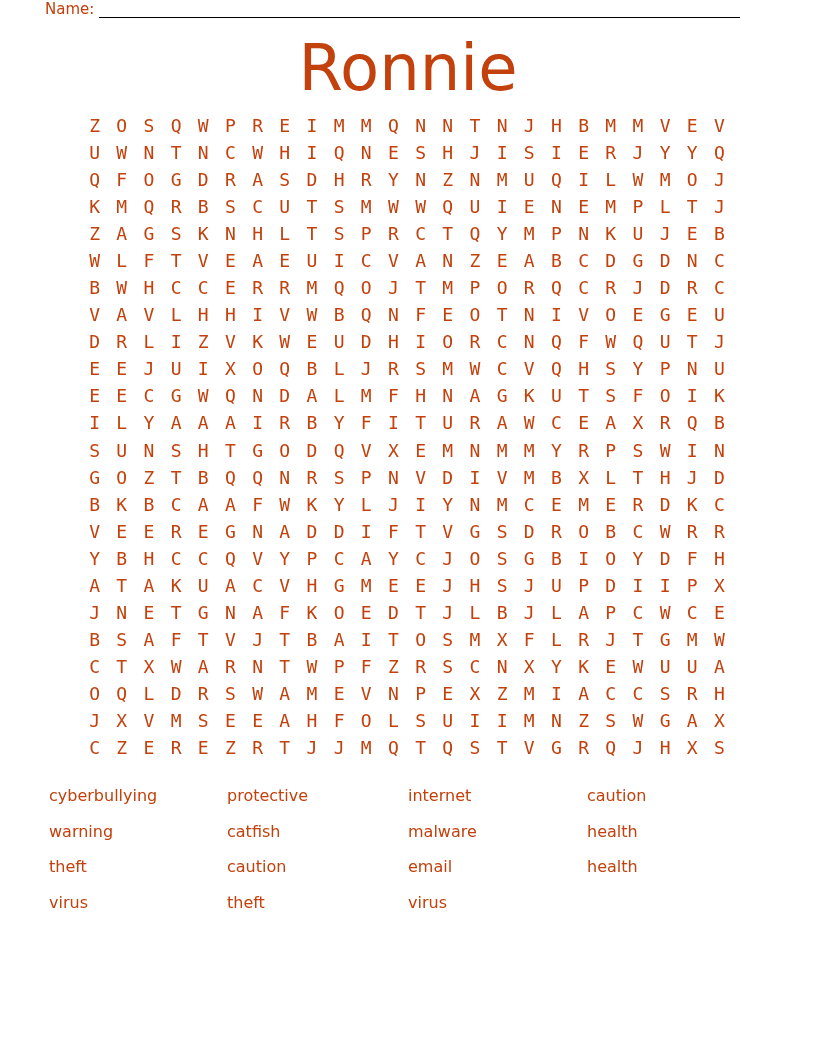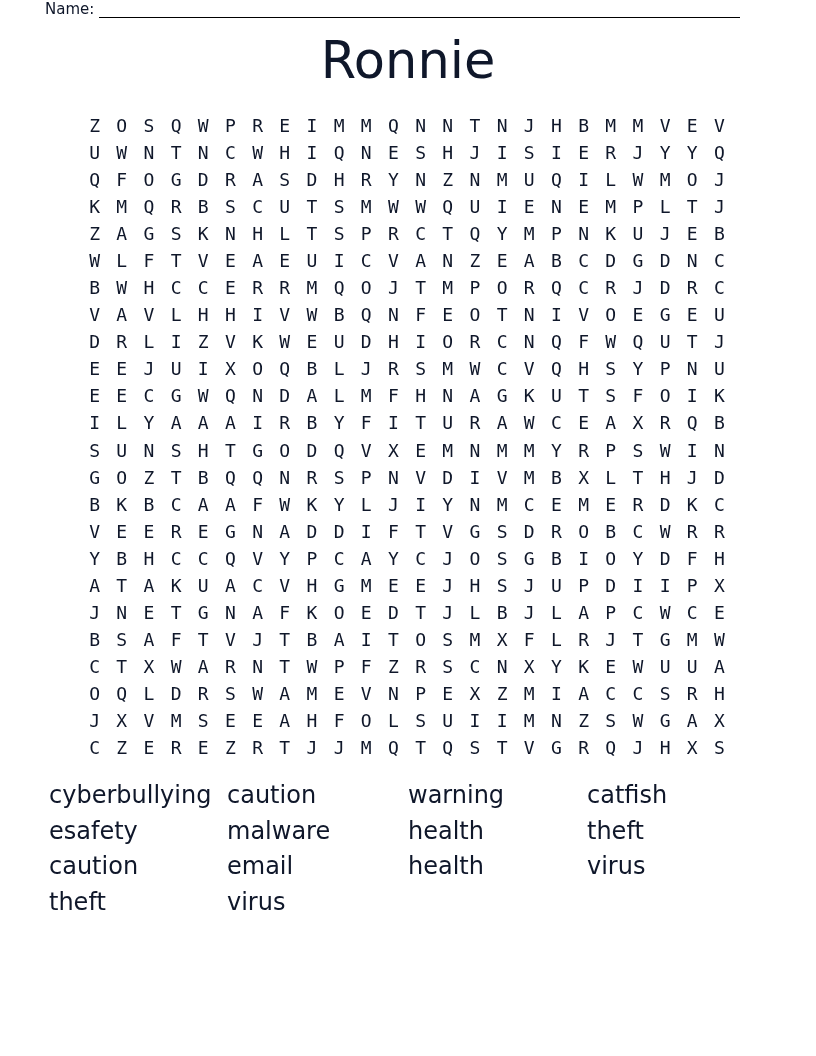--- a/index.html
+++ b/index.html
@@ -5,21 +5,21 @@
   html, body {
     margin: 0;
     padding: 0;
     background: #ffffff;
   }
   .page {
     position: relative;
     width: 816px;
     height: 1056px;
     background: #ffffff;
-    color: #0f172a;
+    color: #c2410c;
     font-family: "DejaVu Sans", sans-serif;
     overflow: hidden;
   }
   .name-row {
     position: absolute;
     left: 45px;
     top: 1px;
     width: 695px;
     display: flex;
     align-items: flex-end;
@@ -35,21 +35,21 @@
     margin-left: 5px;
     border-bottom: 1.6px solid #000000;
   }
   .title {
     position: absolute;
     left: 0;
     top: 31px;
     width: 816px;
     margin: 0;
     text-align: center;
-    font-size: 51px;
+    font-size: 64px;
     font-weight: 400;
     letter-spacing: 0px;
   }
   .grid {
     position: absolute;
     left: 81px;
     top: 112px;
     width: 652px;
     height: 650px;
     display: grid;
@@ -65,21 +65,21 @@
     line-height: 1;
   }
   .words {
     position: absolute;
     left: 49px;
     top: 778px;
     width: 740px;
     display: grid;
     grid-template-columns: 178px 181px 179px 182px;
     grid-auto-rows: 35.6px;
-    font-size: 24px;
+    font-size: 16px;
   }
   .word {
     line-height: 35.6px;
     white-space: nowrap;
   }
 </style>
 </head>
 <body>
 
 <div class="page">
@@ -664,24 +664,25 @@
       <span class="cell">R</span>
       <span class="cell">Q</span>
       <span class="cell">J</span>
       <span class="cell">H</span>
       <span class="cell">X</span>
       <span class="cell">S</span>
     </div>
 
   <div class="words" id="words">
       <span class="word">cyberbullying</span>
+      <span class="word">protective</span>
+      <span class="word">internet</span>
       <span class="word">caution</span>
       <span class="word">warning</span>
       <span class="word">catfish</span>
-      <span class="word">esafety</span>
       <span class="word">malware</span>
       <span class="word">health</span>
       <span class="word">theft</span>
       <span class="word">caution</span>
       <span class="word">email</span>
       <span class="word">health</span>
       <span class="word">virus</span>
       <span class="word">theft</span>
       <span class="word">virus</span>
     </div>

